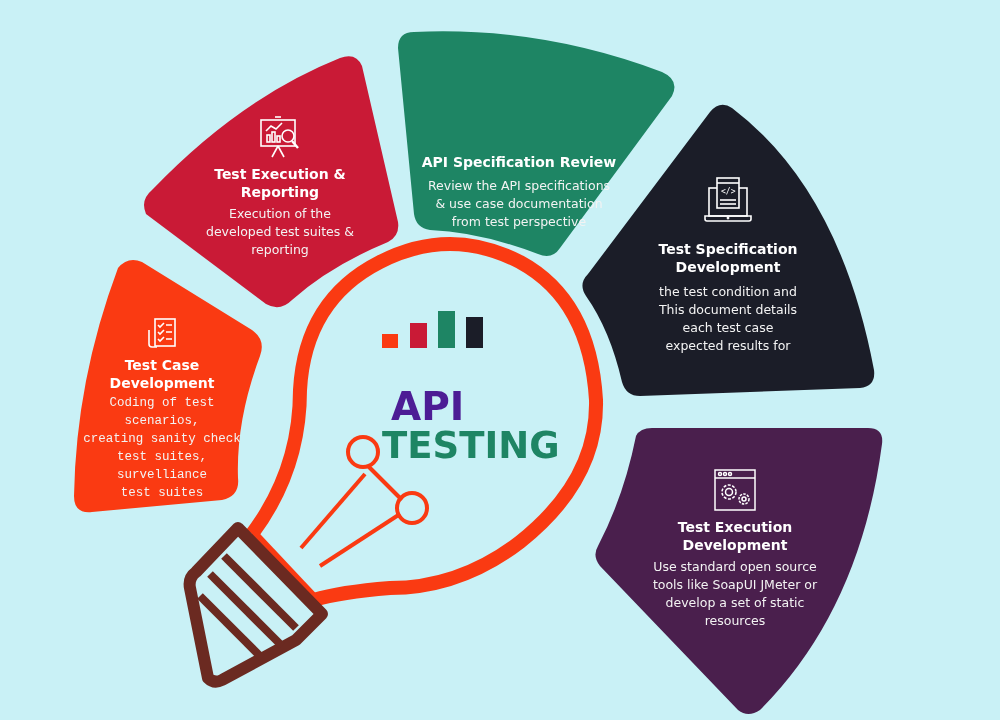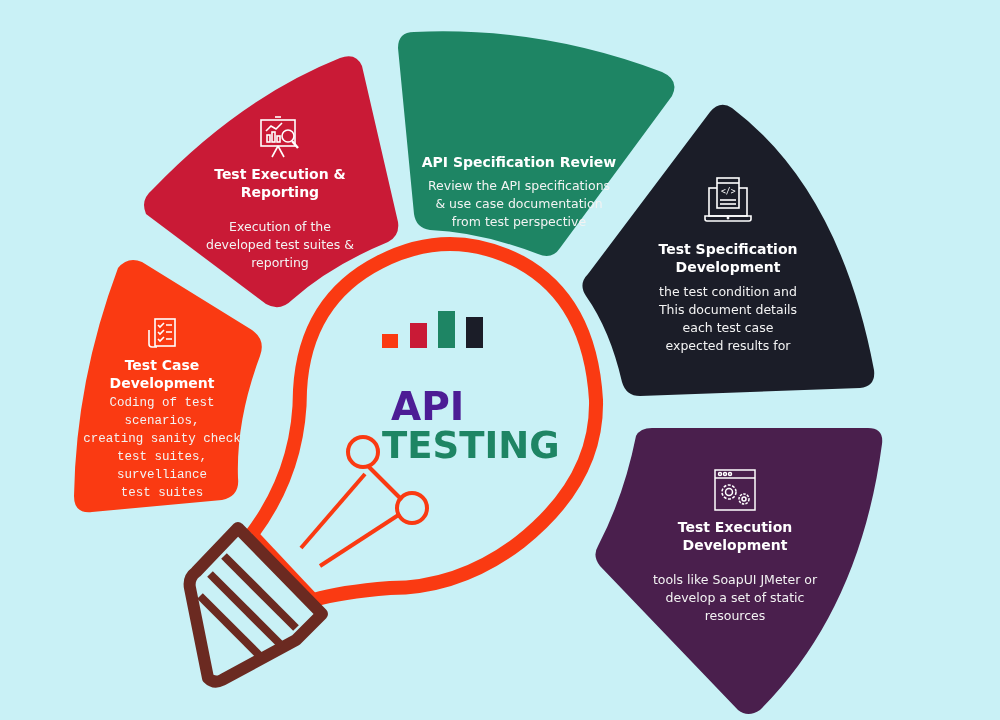--- a/index.html
+++ b/index.html
@@ -10,21 +10,21 @@
     position: relative;
   }
   .canvas { position: absolute; left: 0; top: 0; width: 1000px; height: 720px; }
   .petal-text {
     position: absolute; color: #ffffff; text-align: center;
   }
   .petal-title {
     font-weight: bold; font-size: 14px; line-height: 18px;
   }
   .petal-desc {
-    font-size: 12.5px; line-height: 18px; color: #f3f3f3; margin-top: 17px;
+    font-size: 12.5px; line-height: 18px; color: #f3f3f3; margin-top: 4px;
   }
   .icon { display: block; margin: 0 auto 6px auto; }
   .center-title {
     position: absolute; font-weight: bold;
     font-family: "DejaVu Sans", "Liberation Sans", sans-serif;
   }
   .center-api { left: 391px; top: 384px; font-size: 39px; color: #4c1d95; letter-spacing: 0px; }
   .center-testing { left: 382px; top: 424px; font-size: 37px; color: #1e8564; letter-spacing: 0px; }
 </style>
 </head>
@@ -158,17 +158,18 @@
       <circle cx="17" cy="6" r="1.5"></circle>
       <circle cx="16" cy="24" r="7" stroke-dasharray="3 1.5"></circle>
       <circle cx="16" cy="24" r="3.5"></circle>
       <circle cx="31" cy="31" r="5" stroke-dasharray="2.5 1.2"></circle>
       <circle cx="31" cy="31" r="2"></circle>
     </g>
   </svg>
   <div class="petal-title">Test Execution</div>
   <div class="petal-title">Development</div>
   <div class="petal-desc">
+    <div>Use standard open source</div>
     <div>tools like SoapUI JMeter or</div>
     <div>develop a set of static</div>
     <div>resources</div>
   </div>
 </div>
 
 </body></html>

